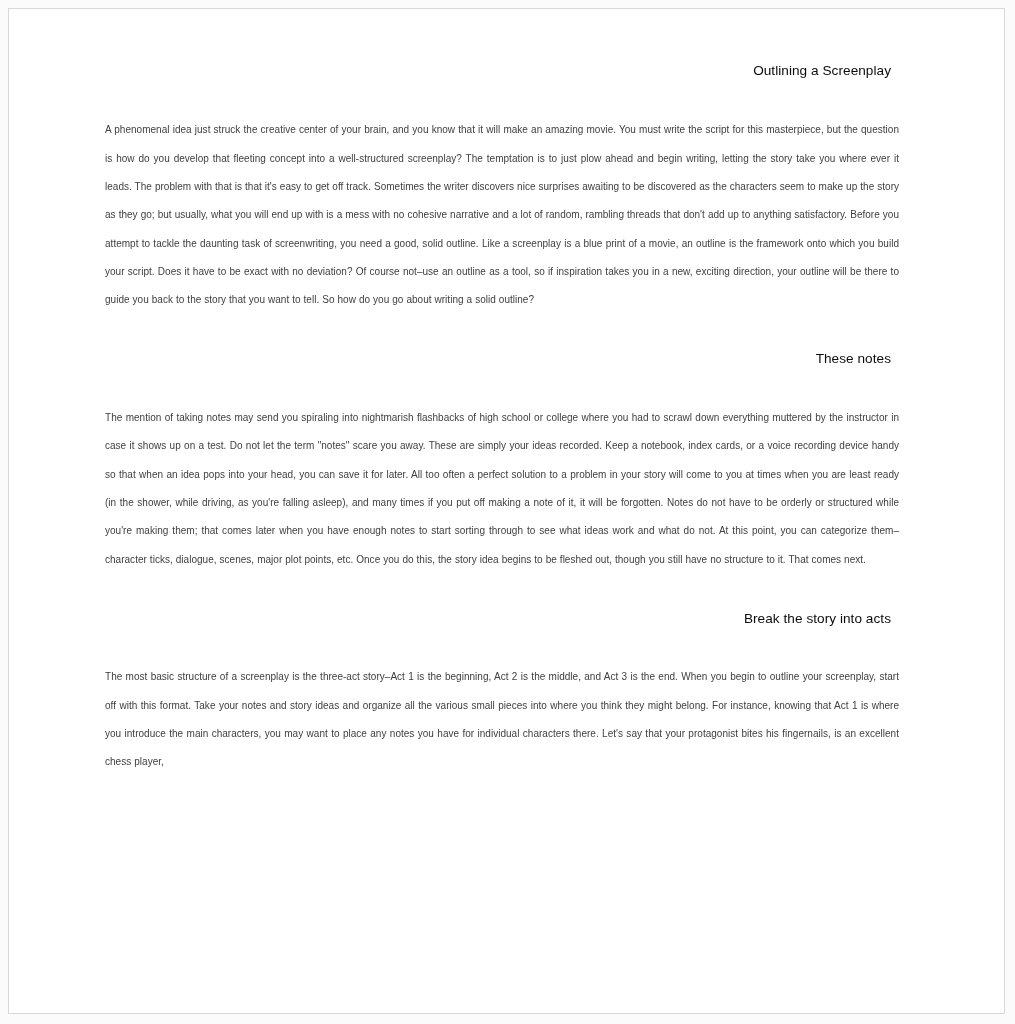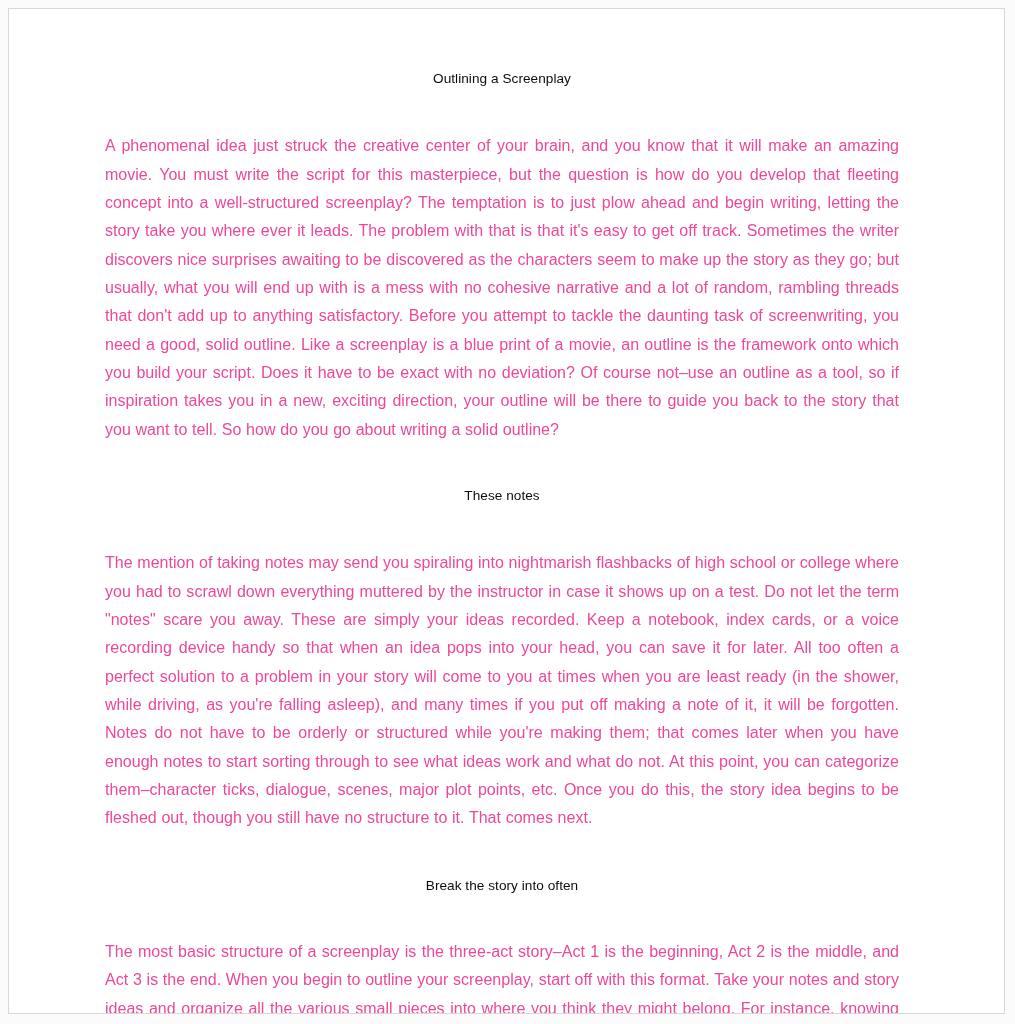--- a/index.html
+++ b/index.html
@@ -39,30 +39,30 @@
     position: absolute;
     left: 96px;
     top: 40px;
     width: 794px;
   }
 
   .doc-heading {
     font-size: 13.6px;
     line-height: 28.3px;
     color: #0d0d0d;
-    text-align: center;
+    text-align: right;
     letter-spacing: 0.05px;
-    margin: 16px;
+    margin: 8px;
     white-space: nowrap;
   }
 
   .doc-para {
-    font-size: 16px;
+    font-size: 10px;
     line-height: 28.35px;
-    color: #ec4899;
+    color: #404040;
     text-align: justify;
     text-justify: inter-word;
     margin: 0;
     letter-spacing: 0.02px;
     word-spacing: 0.2px;
   }
 
   
   .gap-1 { height: 23px; }
   .gap-2 { height: 22px; }
@@ -89,21 +89,21 @@
       <div class="gap-2"></div>
 
       <p class="doc-heading">These notes</p>
 
       <div class="gap-3"></div>
 
       <p class="doc-para">The mention of taking notes may send you spiraling into nightmarish flashbacks of high school or college where you had to scrawl down everything muttered by the instructor in case it shows up on a test.  Do not let the term "notes" scare you away.  These are simply your ideas recorded.  Keep a notebook, index cards, or a voice recording device handy so that when an idea pops into your head, you can save it for later.  All too often a perfect solution to a problem in your story will come to you at times when you are least ready (in the shower, while driving, as you're falling asleep), and many times if you put off making a note of it, it will be forgotten.  Notes do not have to be orderly or structured while you're making them; that comes later when you have enough notes to start sorting through to see what ideas work and what do not.  At this point, you can categorize them–character ticks, dialogue, scenes, major plot points, etc.   Once you do this, the story idea begins to be fleshed out, though you still have no structure to it.  That comes next.</p>
 
       <div class="gap-4"></div>
 
-      <p class="doc-heading">Break the story into often</p>
+      <p class="doc-heading">Break the story into acts</p>
 
       <div class="gap-5"></div>
 
       <p class="doc-para">The most basic structure of a screenplay is the three-act story–Act 1 is the beginning, Act 2 is the middle, and Act 3 is the end.  When you begin to outline your screenplay, start off with this format.  Take your notes and story ideas and organize all the various small pieces into where you think they might belong.  For instance, knowing that Act 1 is where you introduce the main characters, you may want to place any notes you have for individual characters there.   Let's say that your protagonist bites his fingernails, is an excellent chess player,</p>
 
       <div class="tail-clip"></div>
 
     </div>
   </div>
 </div>

